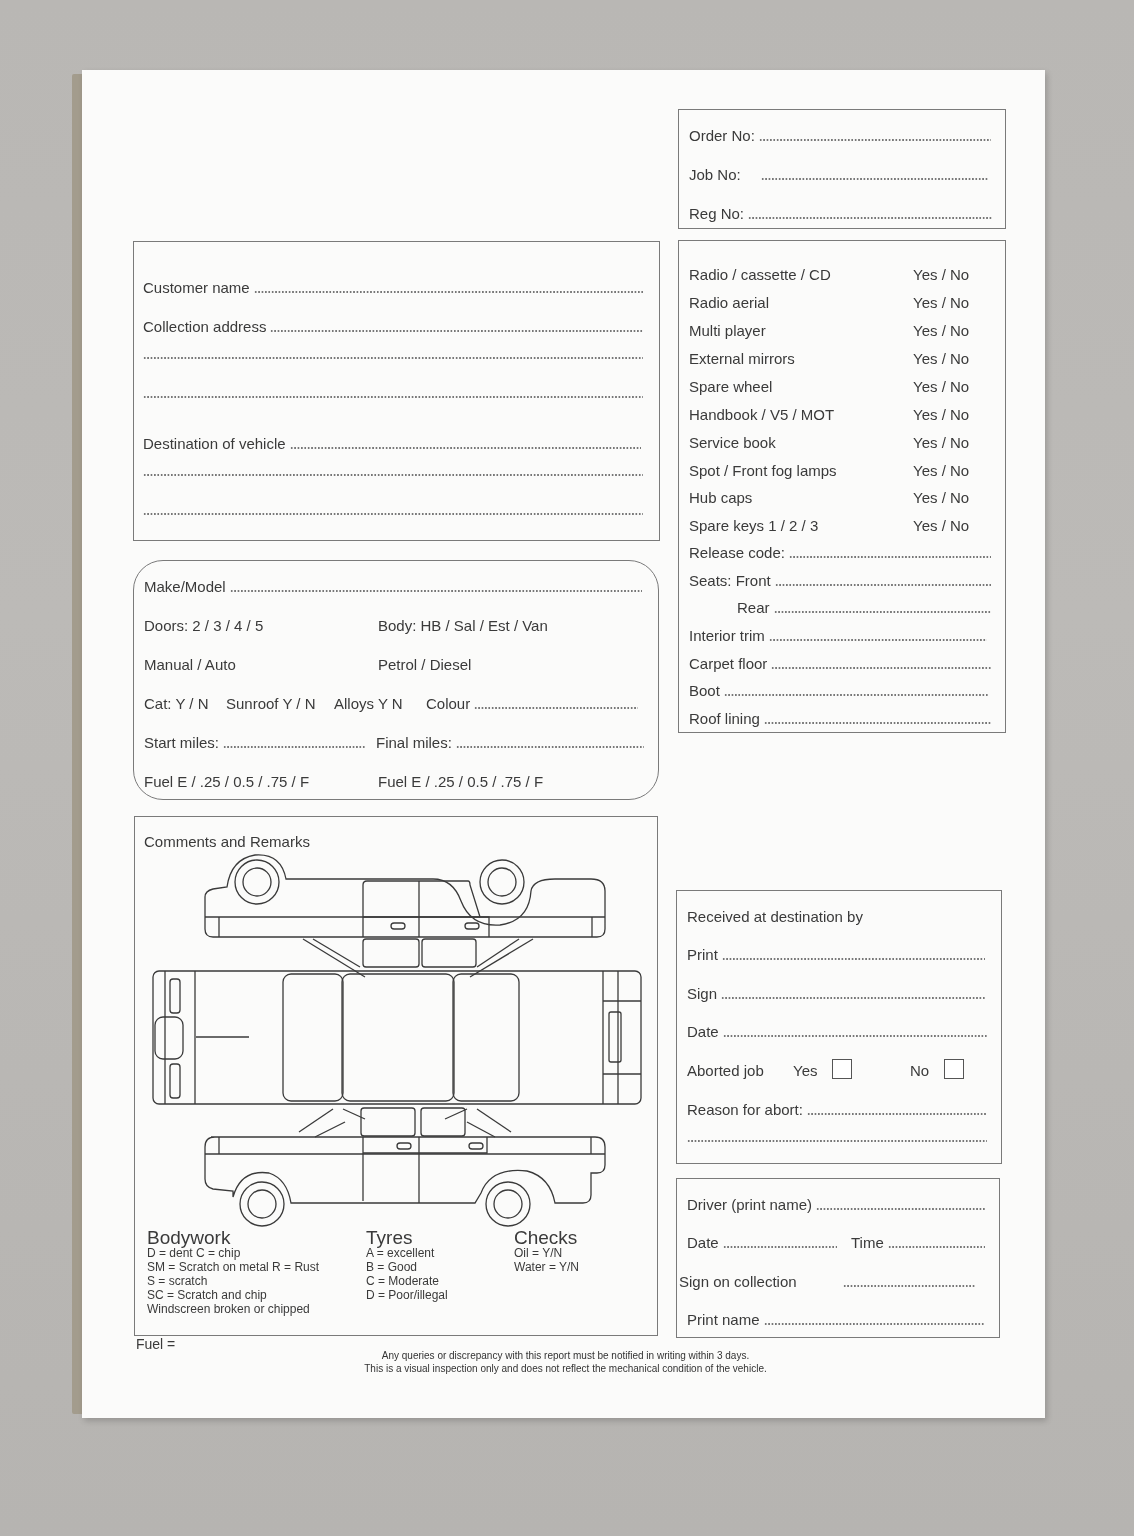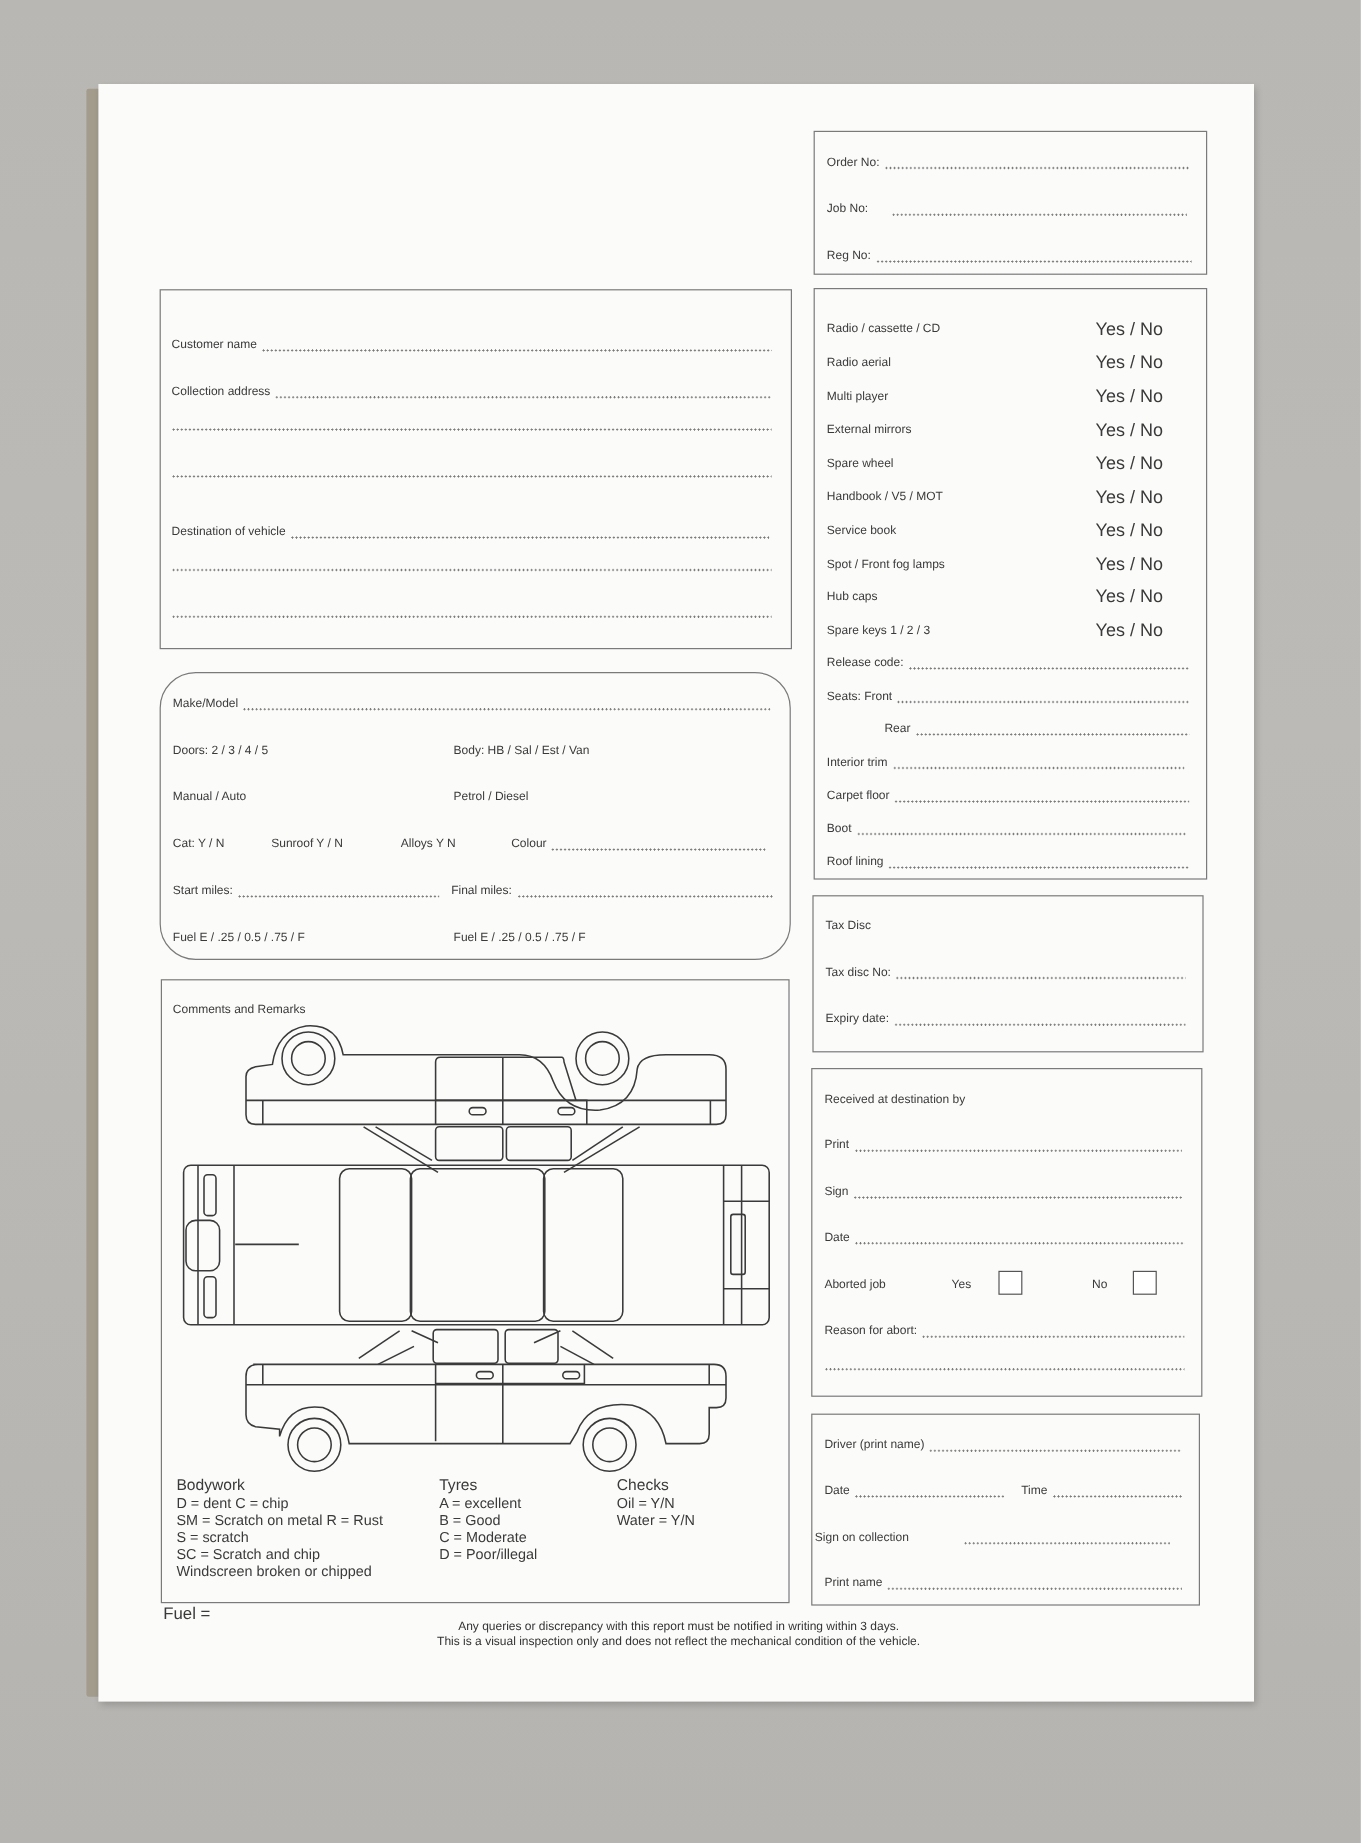--- a/index.html
+++ b/index.html
@@ -15,33 +15,33 @@
     }
     .page {
       position: absolute; left: 82px; top: 70px; width: 963px; height: 1348px;
       background: #fbfbfa;
       box-shadow: 2px 3px 6px rgba(0,0,0,0.18);
     }
     .box {
       position: absolute; border: 1.3px solid #7a7a7a; box-sizing: border-box;
     }
     .row {
-      position: absolute; font-size: 10px; line-height: 18px; white-space: nowrap;
+      position: absolute; font-size: 15px; line-height: 18px; white-space: nowrap;
       display: flex; align-items: baseline;
     }
     .lbl { flex: 0 0 auto; }
     .dots {
       flex: 1 1 auto; margin-left: 4px; height: 2px; align-self: flex-end;
       margin-bottom: 4px;
       background-image: radial-gradient(circle, #777 0.7px, transparent 0.9px);
       background-size: 3.4px 2px; background-repeat: repeat-x;
     }
     .yn { position: absolute; font-size: 15px; }
     .small { font-size: 12px; line-height: 14px; }
-    .legend-title { font-size: 13px; line-height: 16px; }
+    .legend-title { font-size: 19px; line-height: 16px; }
     .chk {
       display: inline-block; width: 20px; height: 20px; border: 1.3px solid #555;
       box-sizing: border-box; vertical-align: middle; background: #fff;
     }
     .footer {
       position: absolute; left: 0; width: 963px; text-align: center;
       font-size: 10px; line-height: 12px; color: #333;
     }
     svg.car { position: absolute; left: 0; top: 0; overflow: visible; }
     svg.car * { fill: none; stroke: #3a3a3a; stroke-width: 1.3; }
@@ -316,33 +316,20 @@
     <div class="row" style="left:10px; top:441px; width:300px;">
       <span class="lbl">Boot</span>
         <span class="dots"></span>
     </div>
     <div class="row" style="left:10px; top:469px; width:302px;">
       <span class="lbl">Roof lining</span>
         <span class="dots"></span>
     </div>
   </div>
 
-  <div class="box" style="left:595px; top:676px; width:326px; height:131px;">
-    <div class="row" style="left:10px; top:16px;">
-      <span>Tax Disc</span>
-    </div>
-    <div class="row" style="left:10px; top:55px; width:300px;">
-      <span class="lbl">Tax disc No:</span>
-        <span class="dots"></span>
-    </div>
-    <div class="row" style="left:10px; top:94px; width:300px;">
-      <span class="lbl">Expiry date:</span>
-        <span class="dots"></span>
-    </div>
-  </div>
 
   <div class="box" style="left:594px; top:820px; width:326px; height:274px;">
     <div class="row" style="left:10px; top:17px;">
       <span>Received at destination by</span>
     </div>
     <div class="row" style="left:10px; top:55px; width:298px;">
       <span class="lbl">Print</span>
         <span class="dots"></span>
     </div>
     <div class="row" style="left:10px; top:94px; width:298px;">

